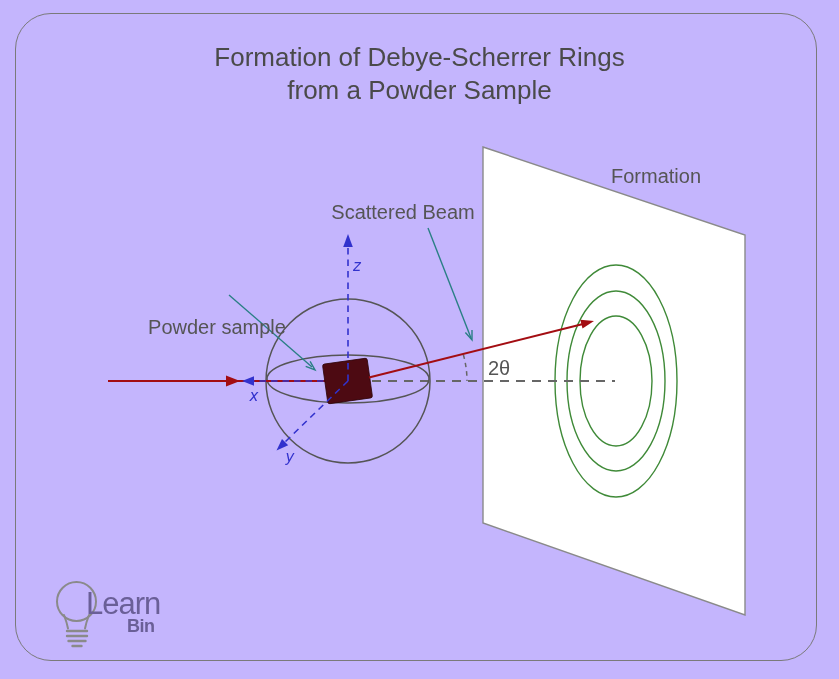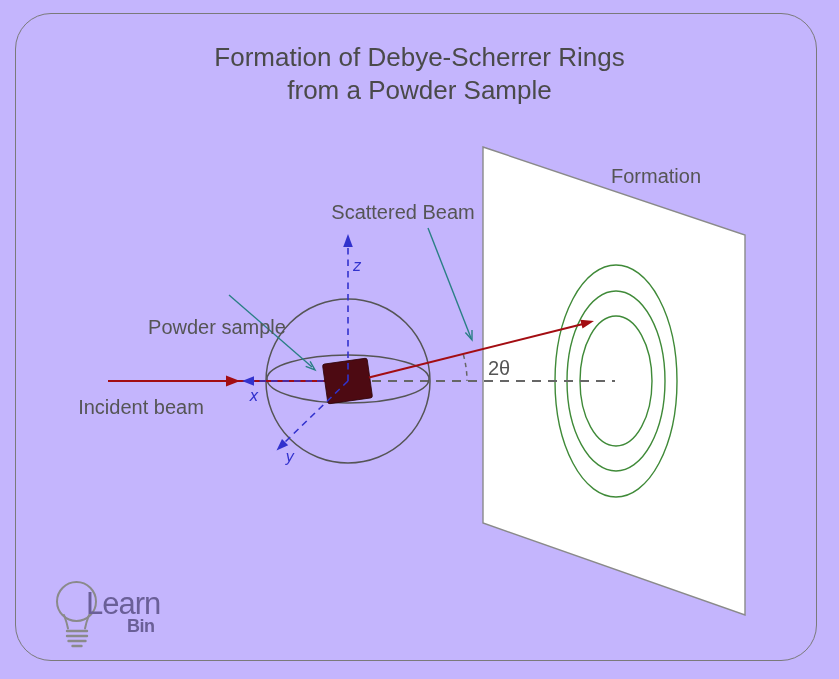--- a/index.html
+++ b/index.html
@@ -103,21 +103,20 @@
       <line class="screw" x1="67" y1="631" x2="87" y2="631"></line>
       <line class="screw" x1="67" y1="636" x2="87" y2="636"></line>
       <line class="screw" x1="68.5" y1="641" x2="85.5" y2="641"></line>
       <line class="screw" x1="72.5" y1="646" x2="81.5" y2="646"></line>
     </g>
   </svg>
 
   <div class="lbl" style="left:656px;top:176px;">Formation</div>
   <div class="lbl" style="left:403px;top:212px;">Scattered Beam</div>
   <div class="lbl" style="left:217px;top:284px;margin-top:43px;">Powder sample</div>
-  <div class="lbl" style="left:141px;top:407px;">Incident beam</div>
   <div class="lbl" style="left:499px;top:368px;">2θ</div>
 
 
   <div class="axis-lbl" style="left:254px;top:396px;">x</div>
   <div class="axis-lbl" style="left:290px;top:457px;">y</div>
   <div class="axis-lbl" style="left:357px;top:266px;">z</div>
 
   <div id="logo-learn">Learn</div>
   <div id="logo-bin">Bin</div>
 

